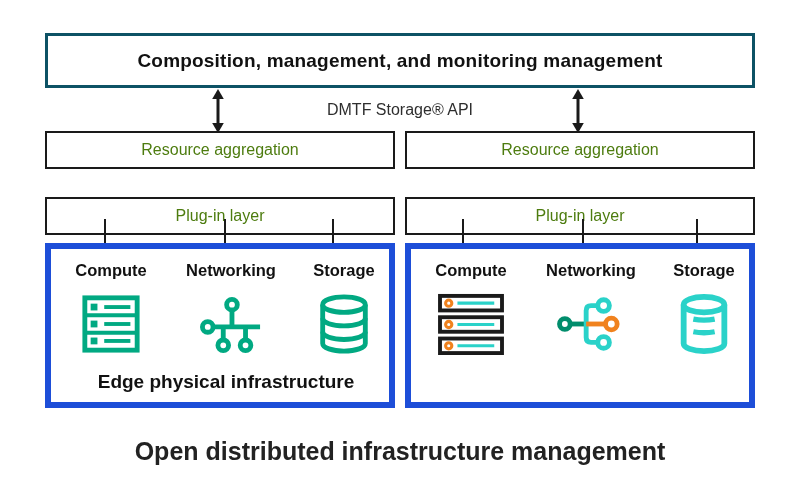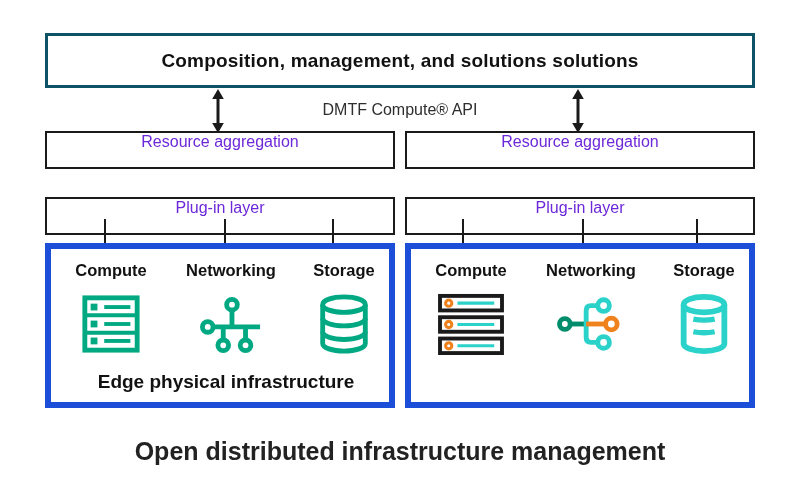--- a/index.html
+++ b/index.html
@@ -18,22 +18,22 @@
   
   .arrow{left:0;top:89px;width:18px;height:44px;}
   
   .api-label{
     left:0;top:101px;width:800px;text-align:center;
     font-size:16px;font-weight:400;color:#2e2e2e;
   }
   
   .mid-box{
     height:38px;border:2px solid #1a1a1a;background:#ffffff;
-    display:flex;align-items:flex-start;justify-content:center;
-    font-size:16px;font-weight:400;color:#6d28d9;
+    display:flex;align-items:center;justify-content:center;
+    font-size:16px;font-weight:400;color:#4d7c0f;
   }
   .col-left{left:45px;width:350px;}
   .col-right{left:405px;width:350px;}
   .row-ra{top:131px;}
   .row-pl{top:185px;margin-top:12px;}
   
   .conn{top:219px;width:2px;height:24px;background:#1a1a1a;}
   
   .infra-box{
     top:243px;height:165px;border:6px solid #1d4ed8;background:#ffffff;
@@ -51,35 +51,35 @@
     font-size:25px;font-weight:700;color:#222;
   }
   svg{display:block;}
 </style>
 </head>
 <body>
 
 <div class="stage">
 
   <div class="abs top-box">
-    <span>Composition, management, and solutions solutions</span>
+    <span>Composition, management, and monitoring management</span>
   </div>
 
   <svg class="abs arrow" style="left:209px" viewBox="0 0 18 44">
     <line x1="9" y1="7" x2="9" y2="37" stroke="#1a1a1a" stroke-width="3"></line>
     <polygon points="9,0 3.2,10 14.8,10" fill="#1a1a1a"></polygon>
     <polygon points="9,44 3.2,34 14.8,34" fill="#1a1a1a"></polygon>
   </svg>
   <svg class="abs arrow" style="left:569px" viewBox="0 0 18 44">
     <line x1="9" y1="7" x2="9" y2="37" stroke="#1a1a1a" stroke-width="3"></line>
     <polygon points="9,0 3.2,10 14.8,10" fill="#1a1a1a"></polygon>
     <polygon points="9,44 3.2,34 14.8,34" fill="#1a1a1a"></polygon>
   </svg>
 
-  <div class="abs api-label">DMTF Compute® API</div>
+  <div class="abs api-label">DMTF Storage® API</div>
 
   <div class="abs mid-box col-left row-ra">
     <span>Resource aggregation</span>
   </div>
   <div class="abs mid-box col-right row-ra">
     <span>Resource aggregation</span>
   </div>
 
   <div class="abs mid-box col-left row-pl">
     <span>Plug-in layer</span>

